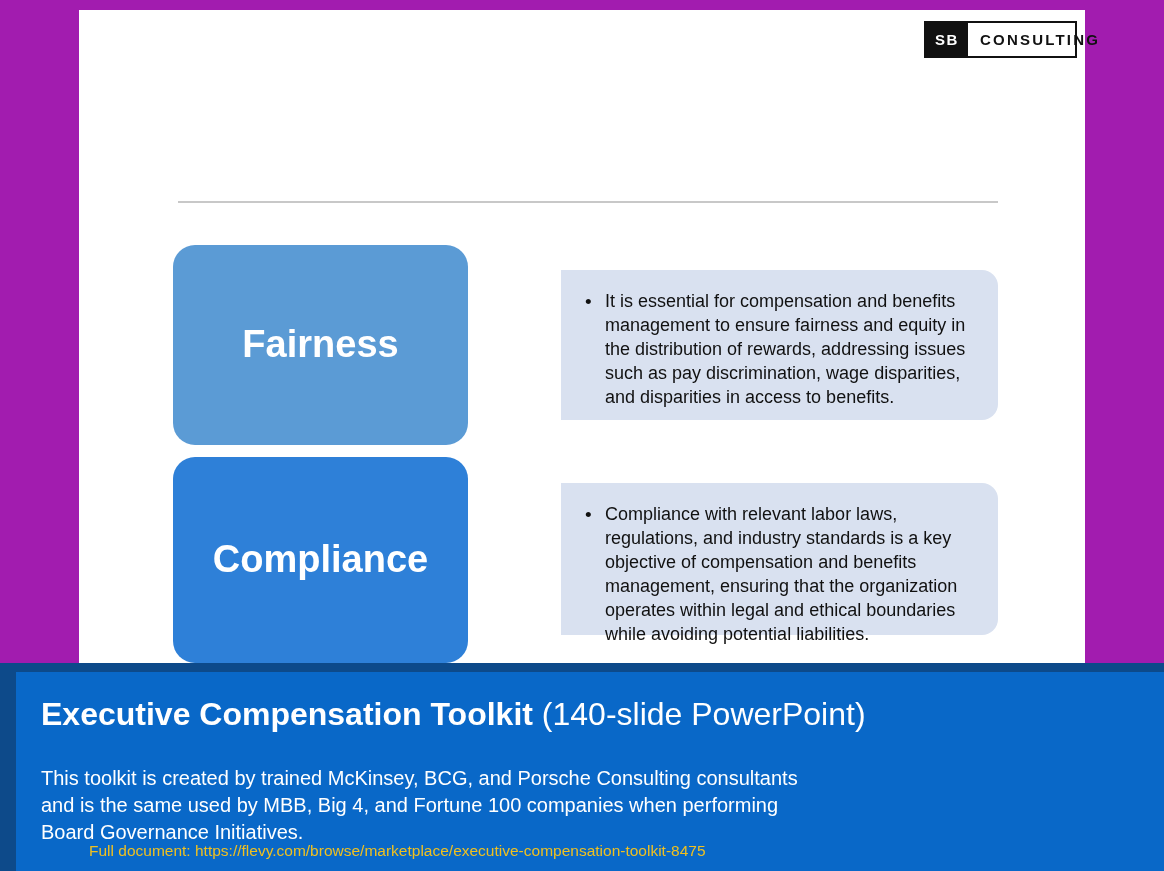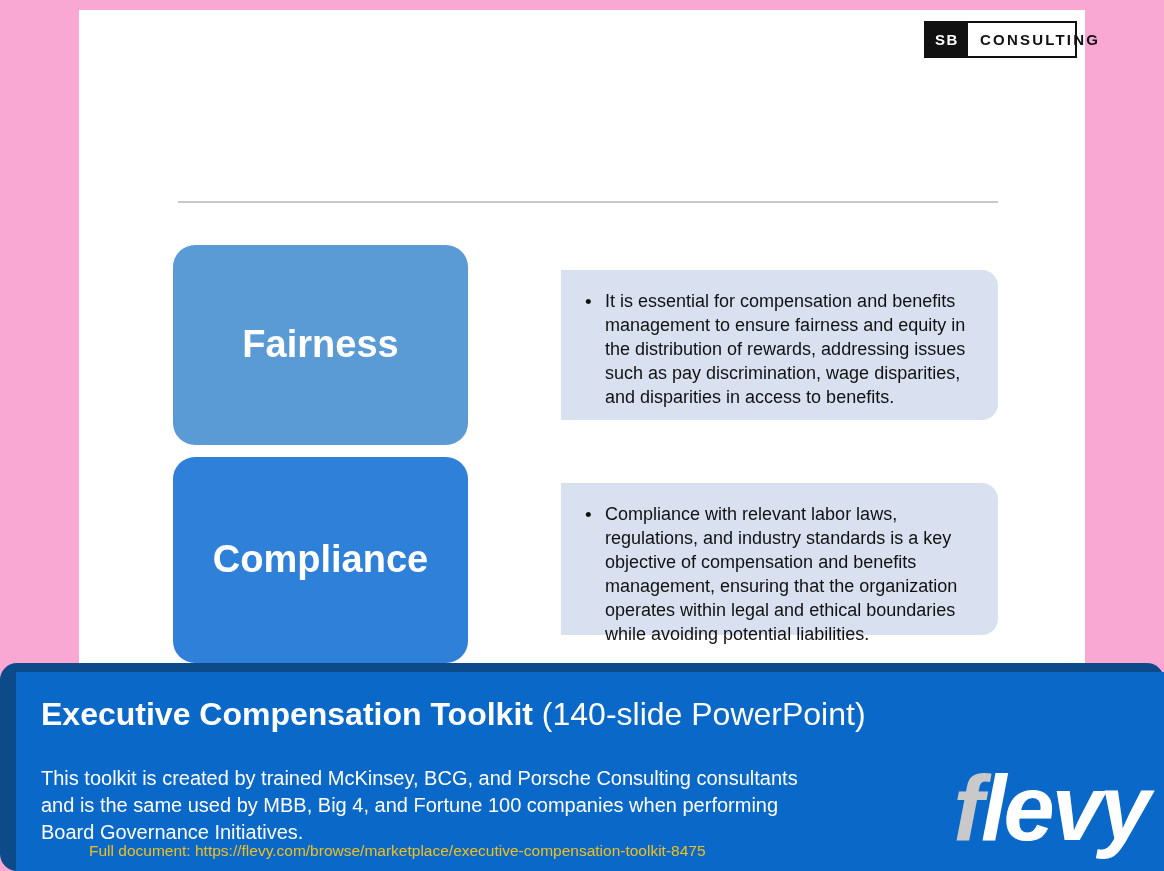--- a/index.html
+++ b/index.html
@@ -8,21 +8,21 @@
     background: #ffffff;
   }
   body {
     font-family: "Liberation Sans", sans-serif;
   }
 
   #screen {
     position: relative;
     width: 1164px;
     height: 871px;
-    background: #f9a8d4;
+    background: #a21caf;
     overflow: hidden;
   }
 
   
   #slide {
     position: absolute;
     left: 79px;
     top: 10px;
     width: 1006px;
     height: 653px;
@@ -154,21 +154,20 @@
 
   
   #banner {
     position: absolute;
     left: 0;
     top: 663px;
     width: 1164px;
     height: 208px;
     background: #0d4a8a;
     box-sizing: border-box;
-    border-radius: 17px;
   }
   #banner-inner {
     position: absolute;
     left: 16px;
     top: 9px;
     right: 0;
     bottom: 0;
     background: #0968c8;
   }
   #promo-title {
@@ -262,20 +261,17 @@
         <span class="light">(140-slide PowerPoint)</span>
       </div>
 
       <div id="promo-desc">This toolkit is created by trained McKinsey, BCG, and Porsche Consulting consultants and is the same used by MBB, Big 4, and Fortune 100 companies when performing Board Governance Initiatives.</div>
 
       <div id="promo-url">
         <span>Full document:</span>
         <span>https://flevy.com/browse/marketplace/executive-compensation-toolkit-8475</span>
       </div>
 
-      <div id="flevy-logo">
-        <span class="f">f</span><span>levy</span>
-      </div>
 
     </div>
   </div>
 
 </div>
 
 </body></html>

